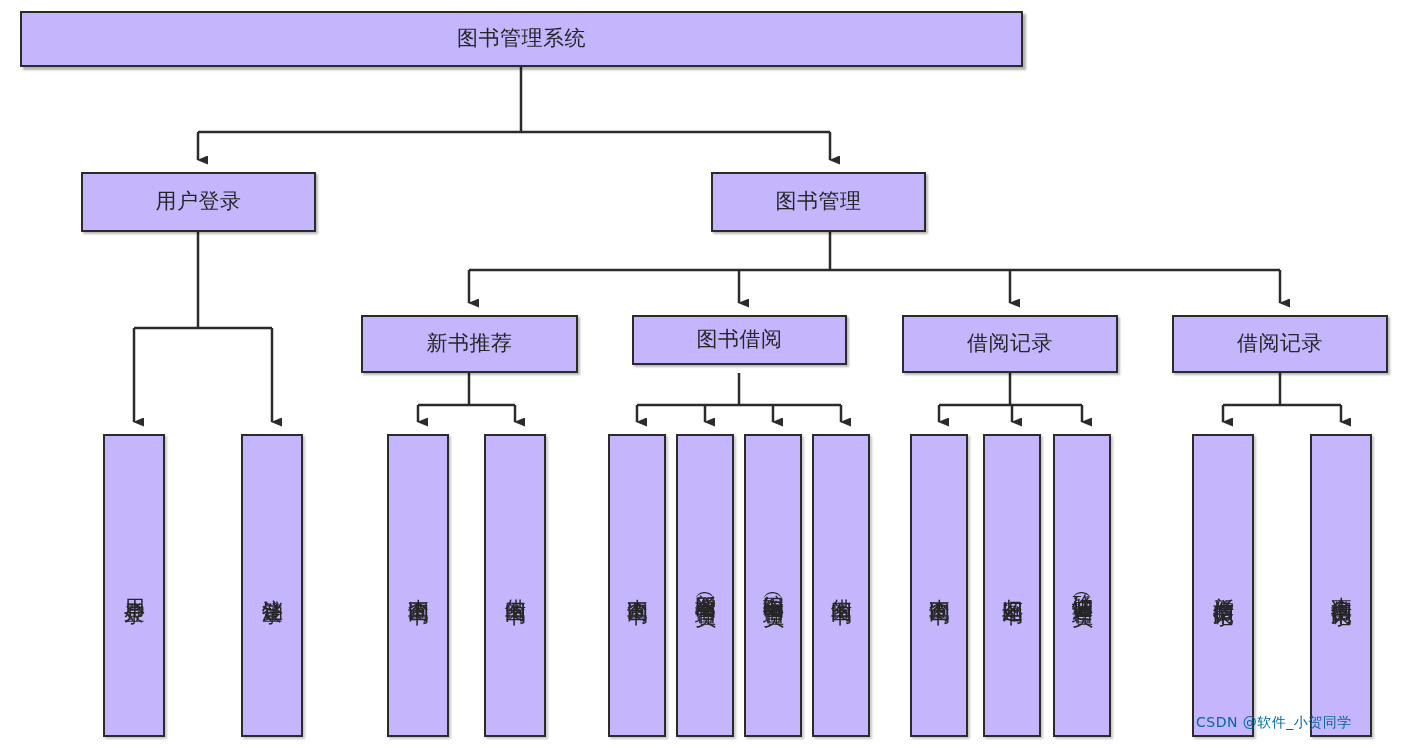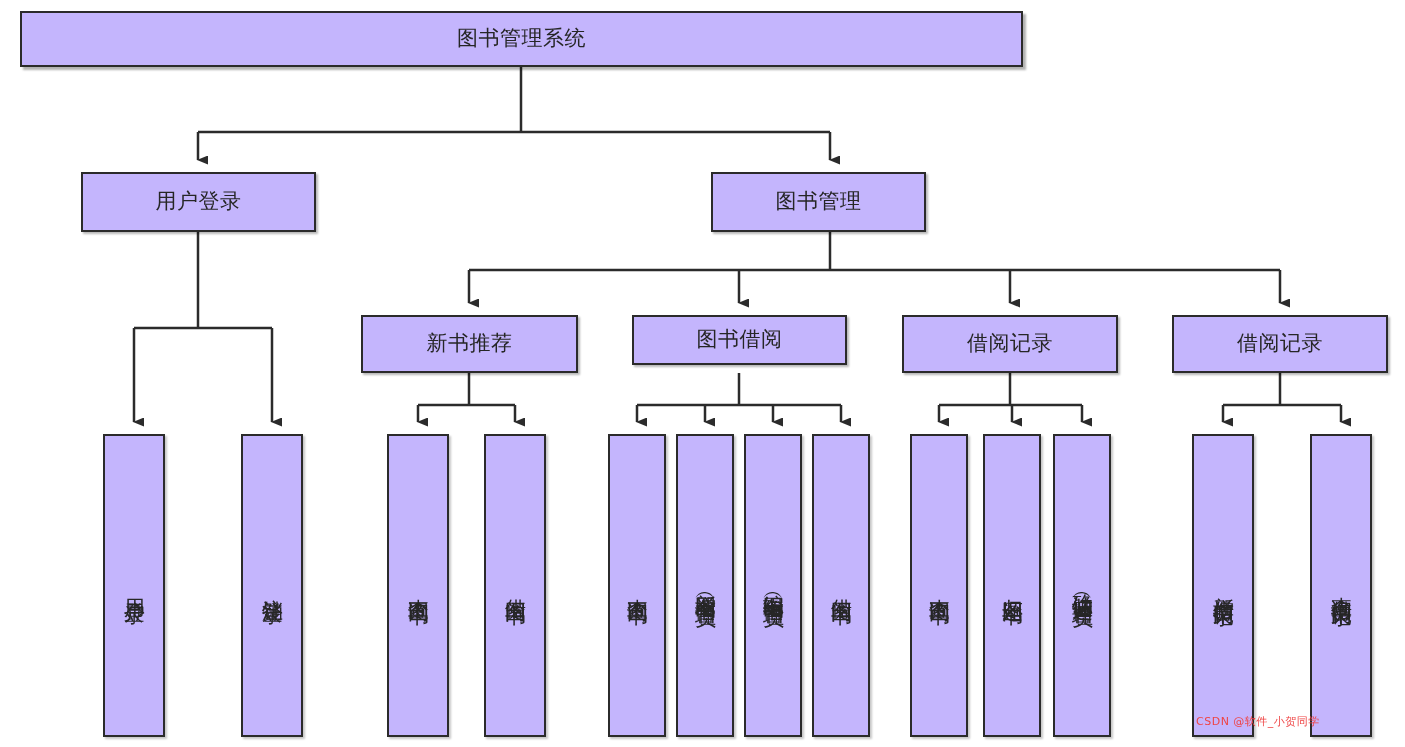--- a/index.html
+++ b/index.html
@@ -57,22 +57,22 @@
   .label-v {
     font-size: 21px;
     line-height: 1.28;
     writing-mode: vertical-rl;
     text-orientation: upright;
     letter-spacing: 2px;
     white-space: nowrap;
   }
   .watermark {
     position: absolute;
-    font-size: 11px;
-    color: #ef4444;
+    font-size: 14px;
+    color: #0369a1;
     white-space: nowrap;
     letter-spacing: 0.5px;
     pointer-events: none;
   }
 </style>
 </head>
 <body>
 
 <div id="canvas">
 

